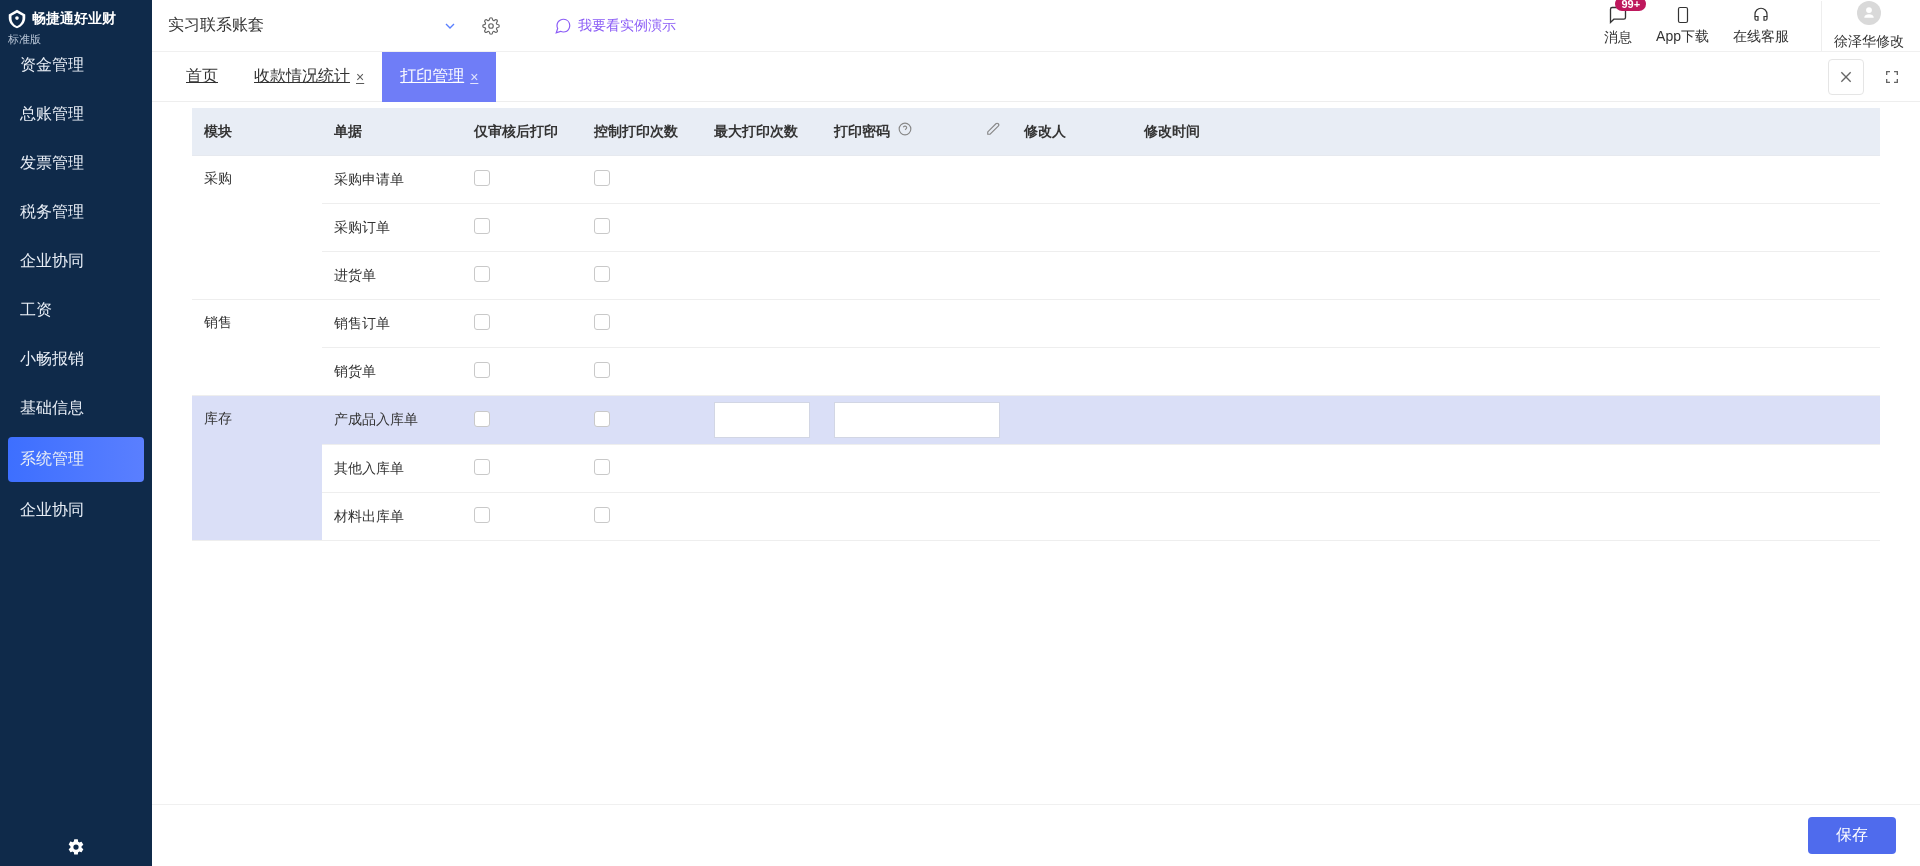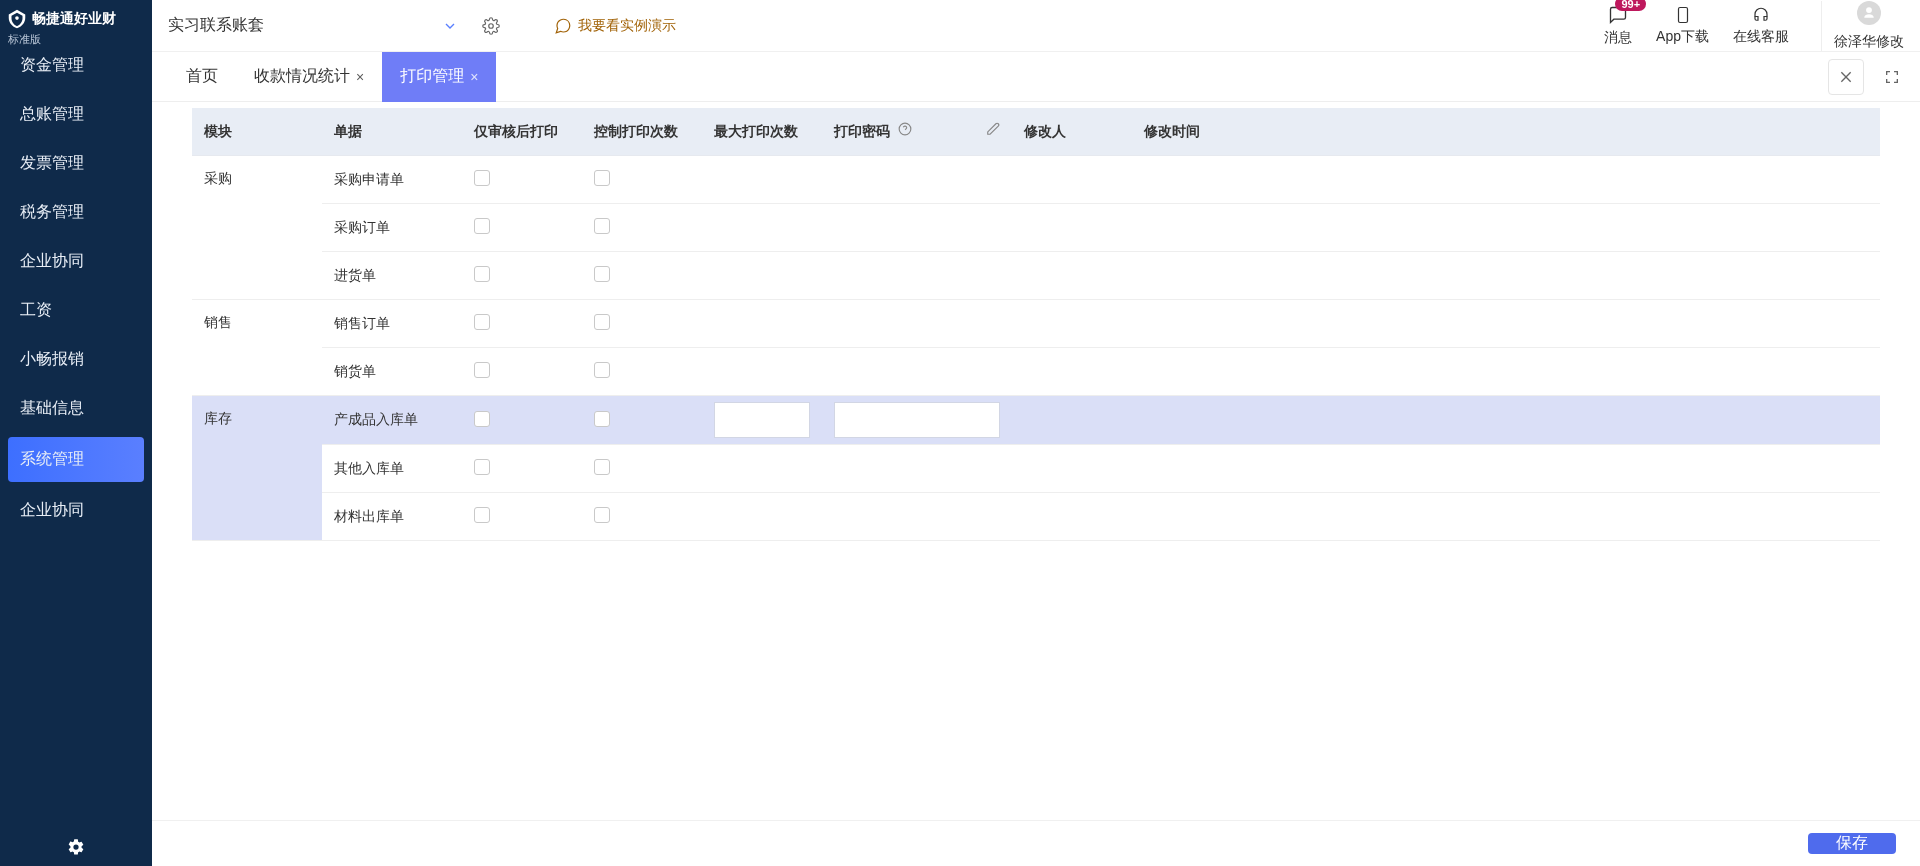--- a/index.html
+++ b/index.html
@@ -21,30 +21,30 @@
 .sidebar-footer { padding: 10px 0; display: flex; justify-content: center; }
 .gear-footer { color: #fff; cursor: pointer; }
 
 
 .main { flex: 1; display: flex; flex-direction: column; min-width: 0; }
 .topbar { height: 52px; display: flex; align-items: center; padding: 8px 16px; border-bottom: 1px solid #f0f0f0; gap: 24px; }
 .account-select { display: flex; align-items: center; gap: 10px; width: 290px; justify-content: space-between; cursor: pointer; }
 .account-name { font-size: 16px; color: #333; }
 .chevron-down { color: #5a7fff; }
 .topbar-gear { color: #666; cursor: pointer; }
-.demo-link { display: flex; align-items: center; gap: 6px; color: #a16207; cursor: pointer; margin-left: 30px; }
+.demo-link { display: flex; align-items: center; gap: 6px; color: #8b5cf6; cursor: pointer; margin-left: 30px; }
 .topbar-spacer { flex: 1; }
 .topbar-item { display: flex; align-items: center; gap: 4px; color: #333; cursor: pointer; position: relative; flex-direction: column; }
 .badge { position: absolute; top: -8px; right: -14px; background: #be185d; color: #fff; font-size: 11px; padding: 1px 6px; border-radius: 10px; font-weight: 600; }
 .avatar { width: 24px; height: 24px; background: #d9d9d9; border-radius: 50%; display: flex; align-items: center; justify-content: center; color: #fff; }
 .user-area { display: flex; align-items: center; gap: 8px; padding-left: 12px; border-left: 1px solid #eee; margin-left: 8px; }
 
 
 .tabsbar { height: 50px; display: flex; align-items: center; padding: 0 16px; gap: 0; border-bottom: 1px solid #eee; position: relative; }
-.tab { padding: 0 18px; height: 50px; display: flex; align-items: center; gap: 6px; font-size: 16px; color: #333; cursor: pointer; }
+.tab { padding: 0 18px; height: 50px; display: flex; align-items: center; gap: 6px; font-size: 16px; color: #333; cursor: pointer; text-decoration: underline; }
 .tab.active { background: #6f7df7; color: #fff; }
 .tab-close { font-size: 14px; cursor: pointer; opacity: .8; }
 .tabsbar-right { position: absolute; right: 10px; display: flex; align-items: center; gap: 10px; }
 .icon-btn-sq { width: 36px; height: 36px; border: 1px solid #e5e5e5; border-radius: 4px; display: flex; align-items: center; justify-content: center; cursor: pointer; color: #666; }
 
 
 .content { flex: 1; background: #737373; padding: 0; overflow: hidden; display: flex; flex-direction: column; }
 .content-inner { background: #fff; margin: 0; flex: 1; display: flex; flex-direction: column; overflow: hidden; }
 
 .table-wrap { flex: 1; overflow: auto; padding: 0 0 0 0; }
@@ -60,21 +60,21 @@
 .col-pwd { width: 190px; }
 .col-modifier { width: 120px; }
 .col-time { }
 .th-icon { float: right; color: #888; }
 .chk { width: 16px; height: 16px; border: 1px solid #c9c9c9; border-radius: 3px; display: inline-block; background: #fff; cursor: pointer; }
 .row-highlight td { background: #dadff7; }
 .row-highlight .cell-input { background: #fff; border: 1px solid #d2d6e4; height: 36px; margin: -8px 0; }
 .group-label { color: #333; }
 
 .footer { padding: 12px 24px; display: flex; justify-content: flex-end; border-top: 1px solid #f0f0f0; }
-.btn-primary { background: #4f6bed; color: #fff; padding: 0 28px; border-radius: 4px; font-size: 16px; border: none; cursor: pointer; }
+.btn-primary { background: #4f6bed; color: #fff; padding: 8px 28px; border-radius: 4px; font-size: 16px; border: none; cursor: pointer; }
 
 svg { display: block; }
 </style>
 </head>
 <body>
 
 <div class="app">
 
   <aside class="sidebar">
     <div class="logo-area">

